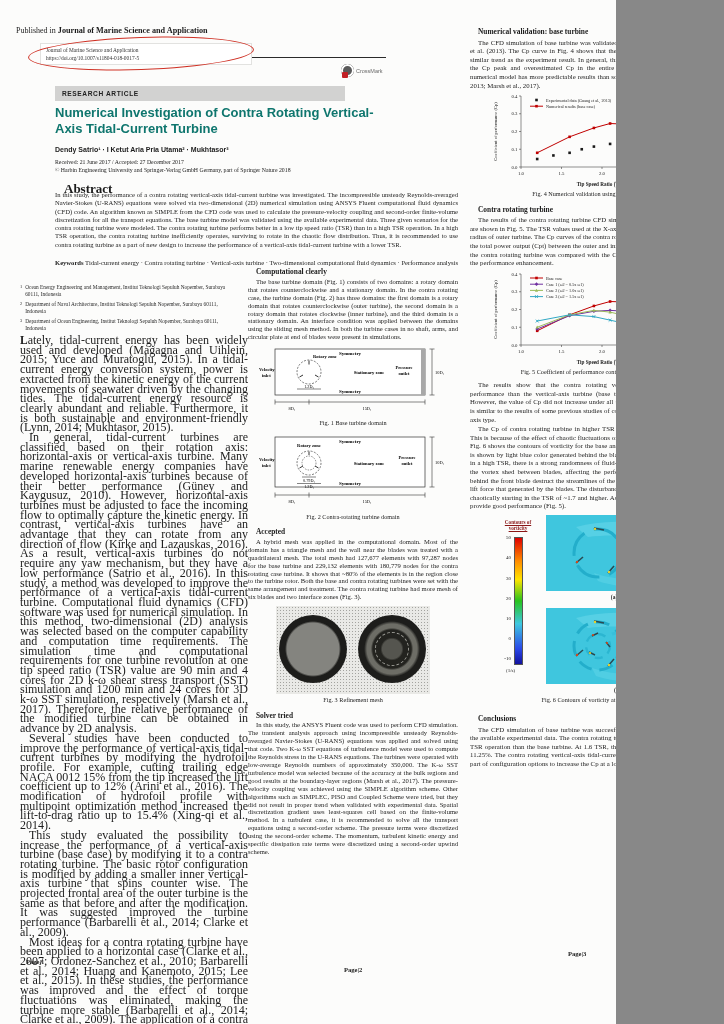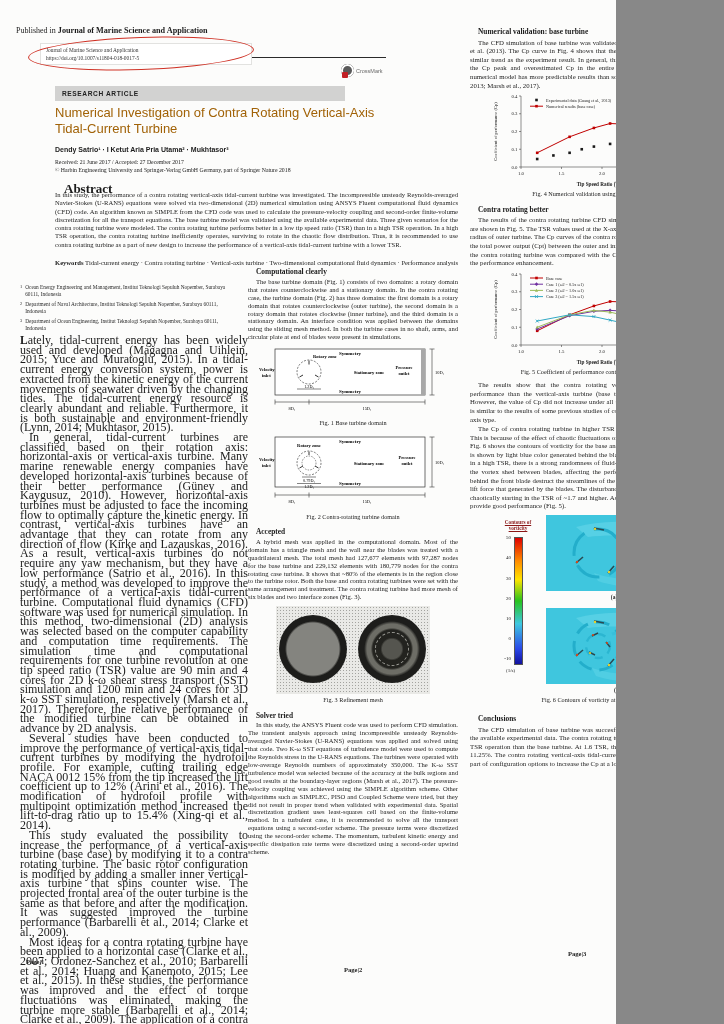--- a/index.html
+++ b/index.html
@@ -19,21 +19,21 @@
   .crossmark{left:341px;top:64px;display:flex;align-items:center;gap:2px;}
   .crossmark .cm-icon{position:relative;width:13px;height:13px;border-radius:50%;
       background:#5a5a5a;box-shadow:inset 0 0 0 2px #fff,inset 0 0 0 3.2px #5a5a5a;}
   .crossmark .cm-icon:after{content:"";position:absolute;left:1px;bottom:-1px;width:6px;height:6px;
       background:#c22026;border-radius:1px;}
   .crossmark .cm-label{font-family:"Liberation Sans",sans-serif;font-size:5.5px;color:#6a6a6a;}
   .research-bar{left:55px;top:86px;width:290px;height:15px;background:#d2d2d1;
       font-family:"Liberation Sans",sans-serif;font-weight:bold;font-size:6.6px;
       line-height:15px;padding-left:7px;letter-spacing:.6px;color:#222;box-sizing:border-box;}
   .title{left:55px;top:105px;width:340px;font-family:"Liberation Sans",sans-serif;
-      font-weight:normal;font-size:13px;line-height:16px;color:#a16207;}
+      font-weight:bold;font-size:13px;line-height:16px;color:#0f766e;}
   .authors{left:55px;top:146px;font-family:"Liberation Sans",sans-serif;font-weight:bold;font-size:7px;}
   .received{left:55px;top:159px;font-size:5.8px;color:#222;}
   .copyright{left:55px;top:167px;font-size:5.8px;color:#222;}
   .abs-head{left:64px;top:181px;font-weight:bold;font-size:13px;}
   .abs-text{left:55px;top:191px;width:403px;font-size:6.6px;line-height:8.3px;text-align:justify;}
   .keywords{left:55px;top:259px;width:403px;font-size:6.6px;line-height:8.3px;}
   .affils{left:20px;top:284px;width:216px;font-size:5.3px;line-height:6.6px;color:#2a2a2a;}
   .affil{display:flex;gap:3px;margin-bottom:4px;}
   .affil .num{font-size:4.4px;vertical-align:super;}
   
@@ -286,21 +286,21 @@
             <rect x="174.49999999999997" y="36.42500000000001" width="2.6" height="2.6" fill="#c00000"></rect>
             <rect x="44.2" y="6.7" width="2.6" height="2.6" fill="#1a1a1a"></rect>
             <text x="55" y="9.7" font-size="4.2" fill="#222">Experimental data (Guang et al., 2013)</text>
             <line x1="39" y1="14.2" x2="52" y2="14.2" stroke="#c00000" stroke-width="1"></line>
             <rect x="44.2" y="12.899999999999999" width="2.6" height="2.6" fill="#c00000"></rect>
             <text x="55" y="15.899999999999999" font-size="4.2" fill="#222">Numerical results (base case)</text>
           </svg></div>
       <figcaption class="caption">Fig. 4 Numerical validation using reported data</figcaption>
     </figure>
 
-    <h3 class="sect-h mt8">Contra rotating better</h3>
+    <h3 class="sect-h mt8">Contra rotating turbine</h3>
     <p class="ind">The results of the contra rotating turbine CFD simulation with three given scenarios are shown in Fig. 5. The TSR values used at the X-axis in Fig. 5 are calculated using the radius of outer turbine. The Cp curves of the contra rotating case turbine were defined as the total power output (Cpt) between the outer and inner turbine power. Then, the Cpt of the contra rotating turbine was compared with the Cp of the base turbine to determine the performance enhancement.</p>
 
     <figure>
       <div class="chart-host"><svg width="200" height="96" viewBox="0 0 200 96">
             <line x1="30" y1="4" x2="30" y2="75" stroke="#444" stroke-width="0.6"></line>
             <line x1="30" y1="75" x2="192" y2="75" stroke="#444" stroke-width="0.6"></line>
             <line x1="30" y1="75" x2="30" y2="77" stroke="#444" stroke-width="0.6"></line>
             <text x="30" y="82.5" text-anchor="middle" font-size="4.8" fill="#222">1.0</text>
             <line x1="70.5" y1="75" x2="70.5" y2="77" stroke="#444" stroke-width="0.6"></line>
             <text x="70.5" y="82.5" text-anchor="middle" font-size="4.8" fill="#222">1.5</text>

